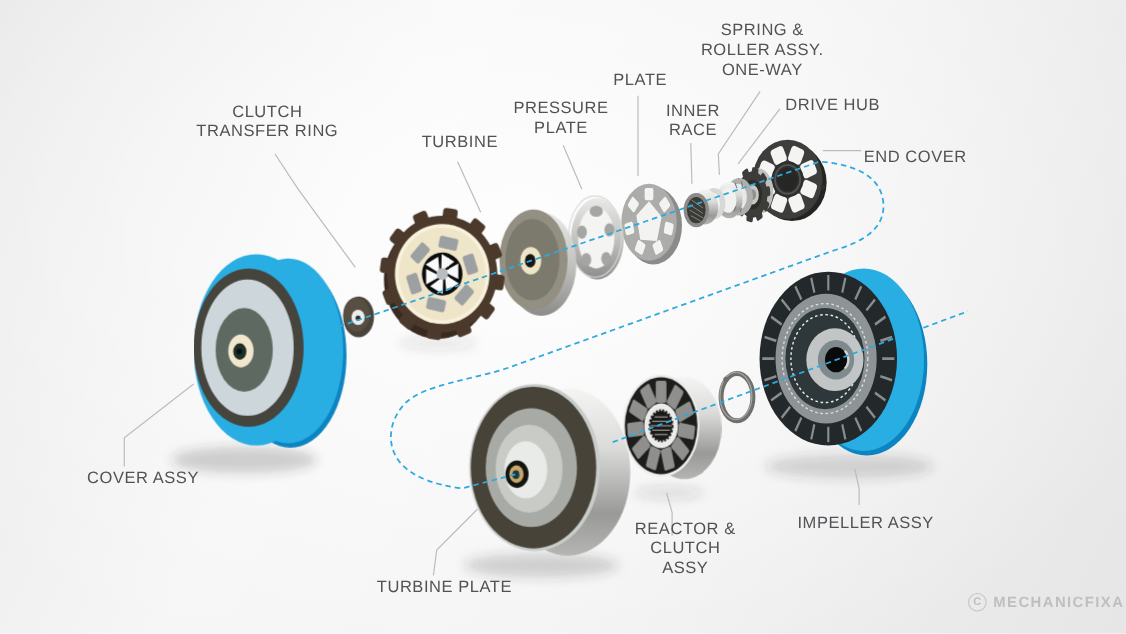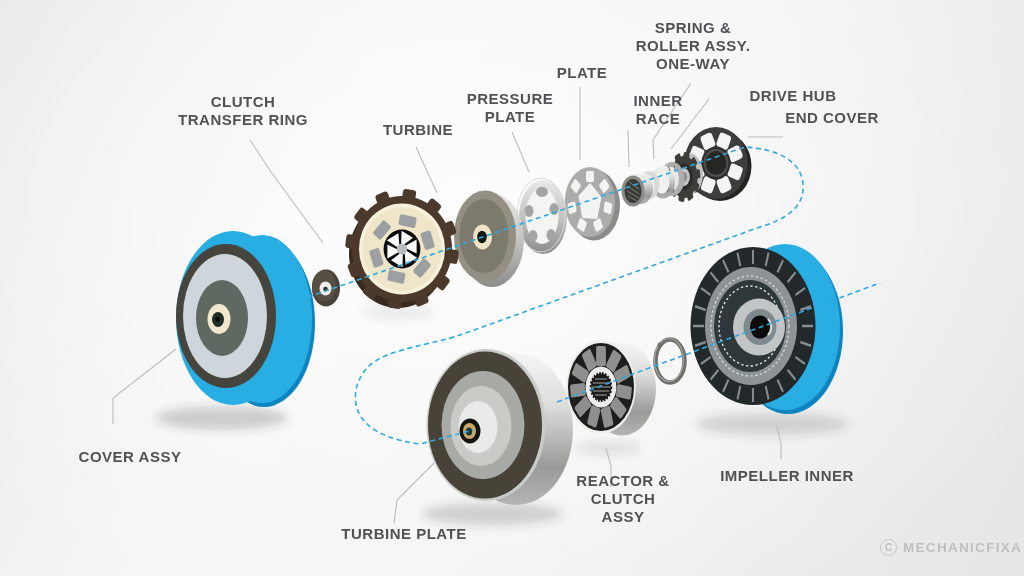--- a/index.html
+++ b/index.html
@@ -14,21 +14,21 @@
   svg{position:absolute;left:0;top:0;}
   .lbl{
     position:absolute;
     transform:translateX(-50%);
     color:#515255;
     font-size:15px;
     line-height:18px;
     letter-spacing:.5px;
     text-align:center;
     white-space:pre-line;
-    font-weight:700;
+    font-weight:400;
   }
   .wm{
     position:absolute;left:880px;top:539px;
     display:flex;align-items:center;gap:6px;
     color:#bfbfbf;font-size:13.5px;letter-spacing:1.3px;font-weight:700;
   }
   .wm .c{
     width:15px;height:15px;border:1.6px solid #c6c6c6;border-radius:50%;
     display:flex;align-items:center;justify-content:center;
     font-size:10px;font-weight:700;letter-spacing:0;
@@ -351,32 +351,32 @@
     <path d="M557 402 L880 283"></path>
   </g>
 </svg>
 
 <div class="lbl" style="left:243px;top:93px">CLUTCH
 TRANSFER RING</div>
 <div class="lbl" style="left:418px;top:121px">TURBINE</div>
 <div class="lbl" style="left:510px;top:90px">PRESSURE
 PLATE</div>
 <div class="lbl" style="left:582px;top:64px">PLATE</div>
-<div class="lbl" style="left:658px;top:92px">INNER
+<div class="lbl" style="left:630px;top:92px">INNER
 RACE</div>
 <div class="lbl" style="left:693px;top:19px">SPRING &amp;
 ROLLER ASSY.
 ONE-WAY</div>
-<div class="lbl" style="left:793px;top:87px">DRIVE HUB</div>
-<div class="lbl" style="left:832px;top:109px">END COVER</div>
-<div class="lbl" style="left:130px;top:448px">COVER ASSY</div>
+<div class="lbl" style="left:757px;top:87px">DRIVE HUB</div>
+<div class="lbl" style="left:832px;top:134px">END COVER</div>
+<div class="lbl" style="left:130px;top:426px">COVER ASSY</div>
 <div class="lbl" style="left:404px;top:525px">TURBINE PLATE</div>
 <div class="lbl" style="left:623px;top:472px">REACTOR &amp;
 CLUTCH
 ASSY</div>
-<div class="lbl" style="left:787px;top:467px">IMPELLER INNER</div>
+<div class="lbl" style="left:787px;top:467px">IMPELLER ASSY</div>
 
 <div class="wm">
   <span class="c">C</span>
   <span>MECHANICFIXA</span>
 </div>
 
 </div>
 
 </body></html>

